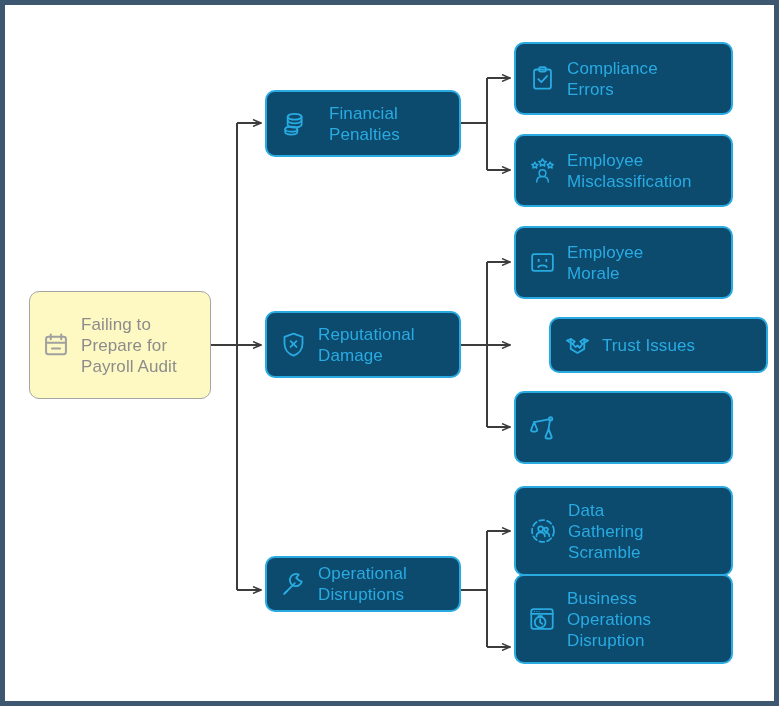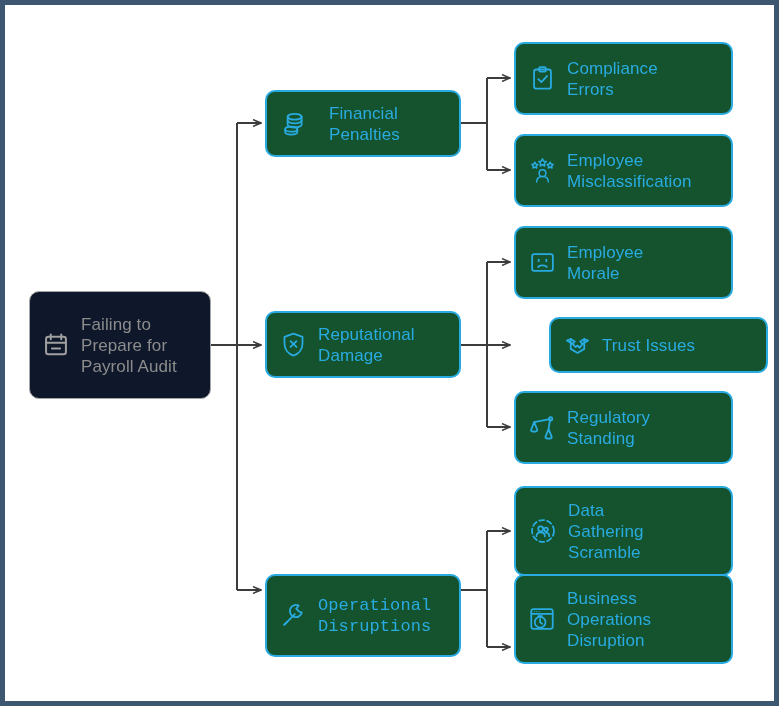--- a/index.html
+++ b/index.html
@@ -45,29 +45,29 @@
     justify-content: center;
   }
   .node .label {
     font-size: 17px;
     line-height: 21px;
     letter-spacing: 0.1px;
     white-space: pre-line;
   }
   
   .node.root {
-    background: #0f172a;
+    background: #fef9c3;
     border: 1.5px solid #a5a5a5;
   }
   .node.root .label {
     color: #8c8c8c;
   }
   
   .node.branch, .node.leaf {
-    background: #14532d;
+    background: #0c4a6e;
     border: 2px solid #29abe2;
   }
   .node.branch .label, .node.leaf .label {
     color: #29abe2;
   }
 </style>
 </head>
 <body>
 
 <div id="canvas">
@@ -200,25 +200,23 @@
   <div class="node leaf" style="left:509px; top:386px; width:219px; height:73px;">
     <span class="ico">
       <svg width="27" height="27" viewBox="0 0 24 24" fill="none" stroke="#29abe2" stroke-width="1.6" stroke-linecap="round" stroke-linejoin="round">
         <path d="M4.6 7.2 L18.6 4.6"></path>
         <circle cx="19.2" cy="4.3" r="1.5"></circle>
         <path d="M4.6 7.2 L1.8 14.2 C1.8 16.2 7.4 16.2 7.4 14.2 Z"></path>
         <path d="M17.4 13.4 L14.6 20.4 C14.6 22.4 20.2 22.4 20.2 20.4 Z"></path>
         <path d="M17.4 13.4 L18.6 5.6"></path>
       </svg>
     </span>
-    <span class="label">Regulatory
-Standing</span>
-  </div>
-
-  <div class="node branch" style="left:260px; top:569px; width:196px; height:83px;font-family:Liberation Mono, monospace;">
+  </div>
+
+  <div class="node branch" style="left:260px; top:551px; width:196px; height:56px;">
     <span class="ico">
       <svg width="27" height="27" viewBox="0 0 24 24" fill="none" stroke="#29abe2" stroke-width="1.6" stroke-linecap="round" stroke-linejoin="round">
         <path d="M16.6 3.2 A5.4 5.4 0 1 0 19.4 9.4 L16.6 8.2 L14.4 6 Z"></path>
         <path d="M13.2 10.8 L4.2 19.8"></path>
         <path d="M6.4 17.6 L3.6 20.4"></path>
       </svg>
     </span>
     <span class="label">Operational
 Disruptions</span>
   </div>

